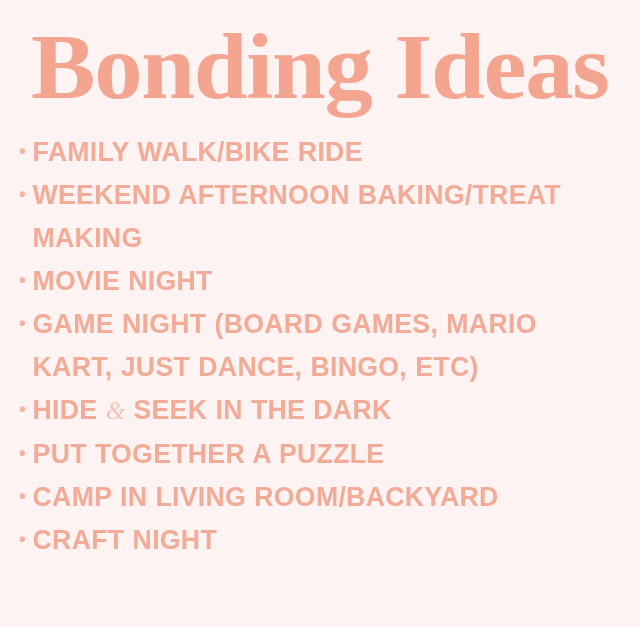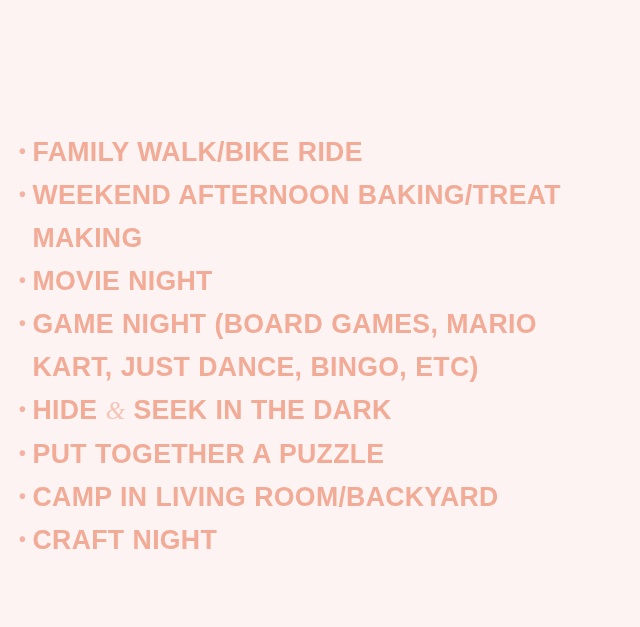--- a/index.html
+++ b/index.html
@@ -88,20 +88,23 @@
     font-size: 26px;
     color: #f6c3b5;
     letter-spacing: 0;
   }
 </style>
 </head>
 <body>
 
 <div class="poster">
 
+  <div class="title-wrap">
+    <div class="poster-title">Bonding Ideas</div>
+  </div>
 
   <ul class="ideas-list">
 
     <li class="idea-item">
       <span class="bullet">•</span>
       <span>FAMILY WALK/BIKE RIDE</span>
     </li>
 
     <li class="idea-item">
       <span class="bullet">•</span>

